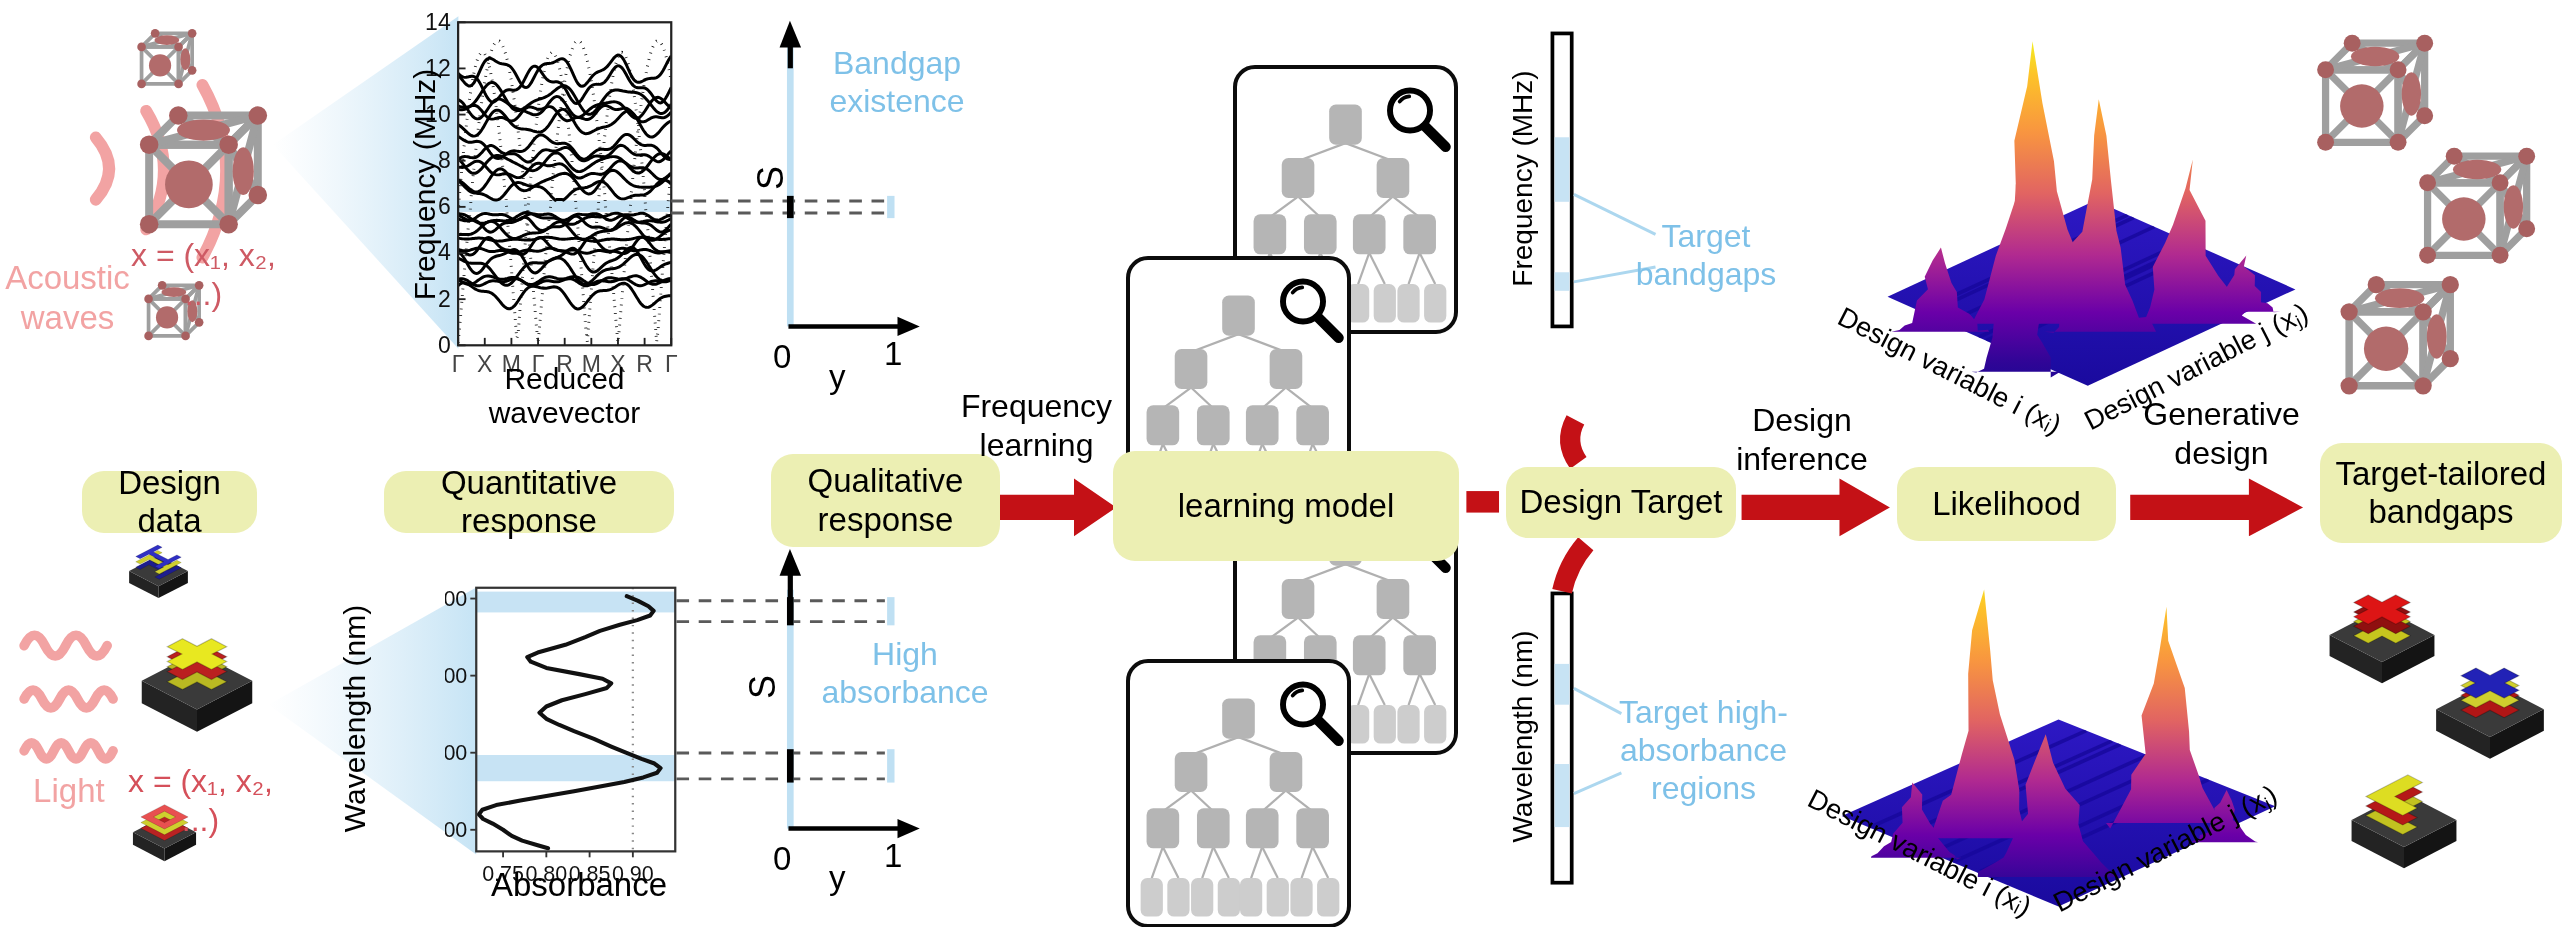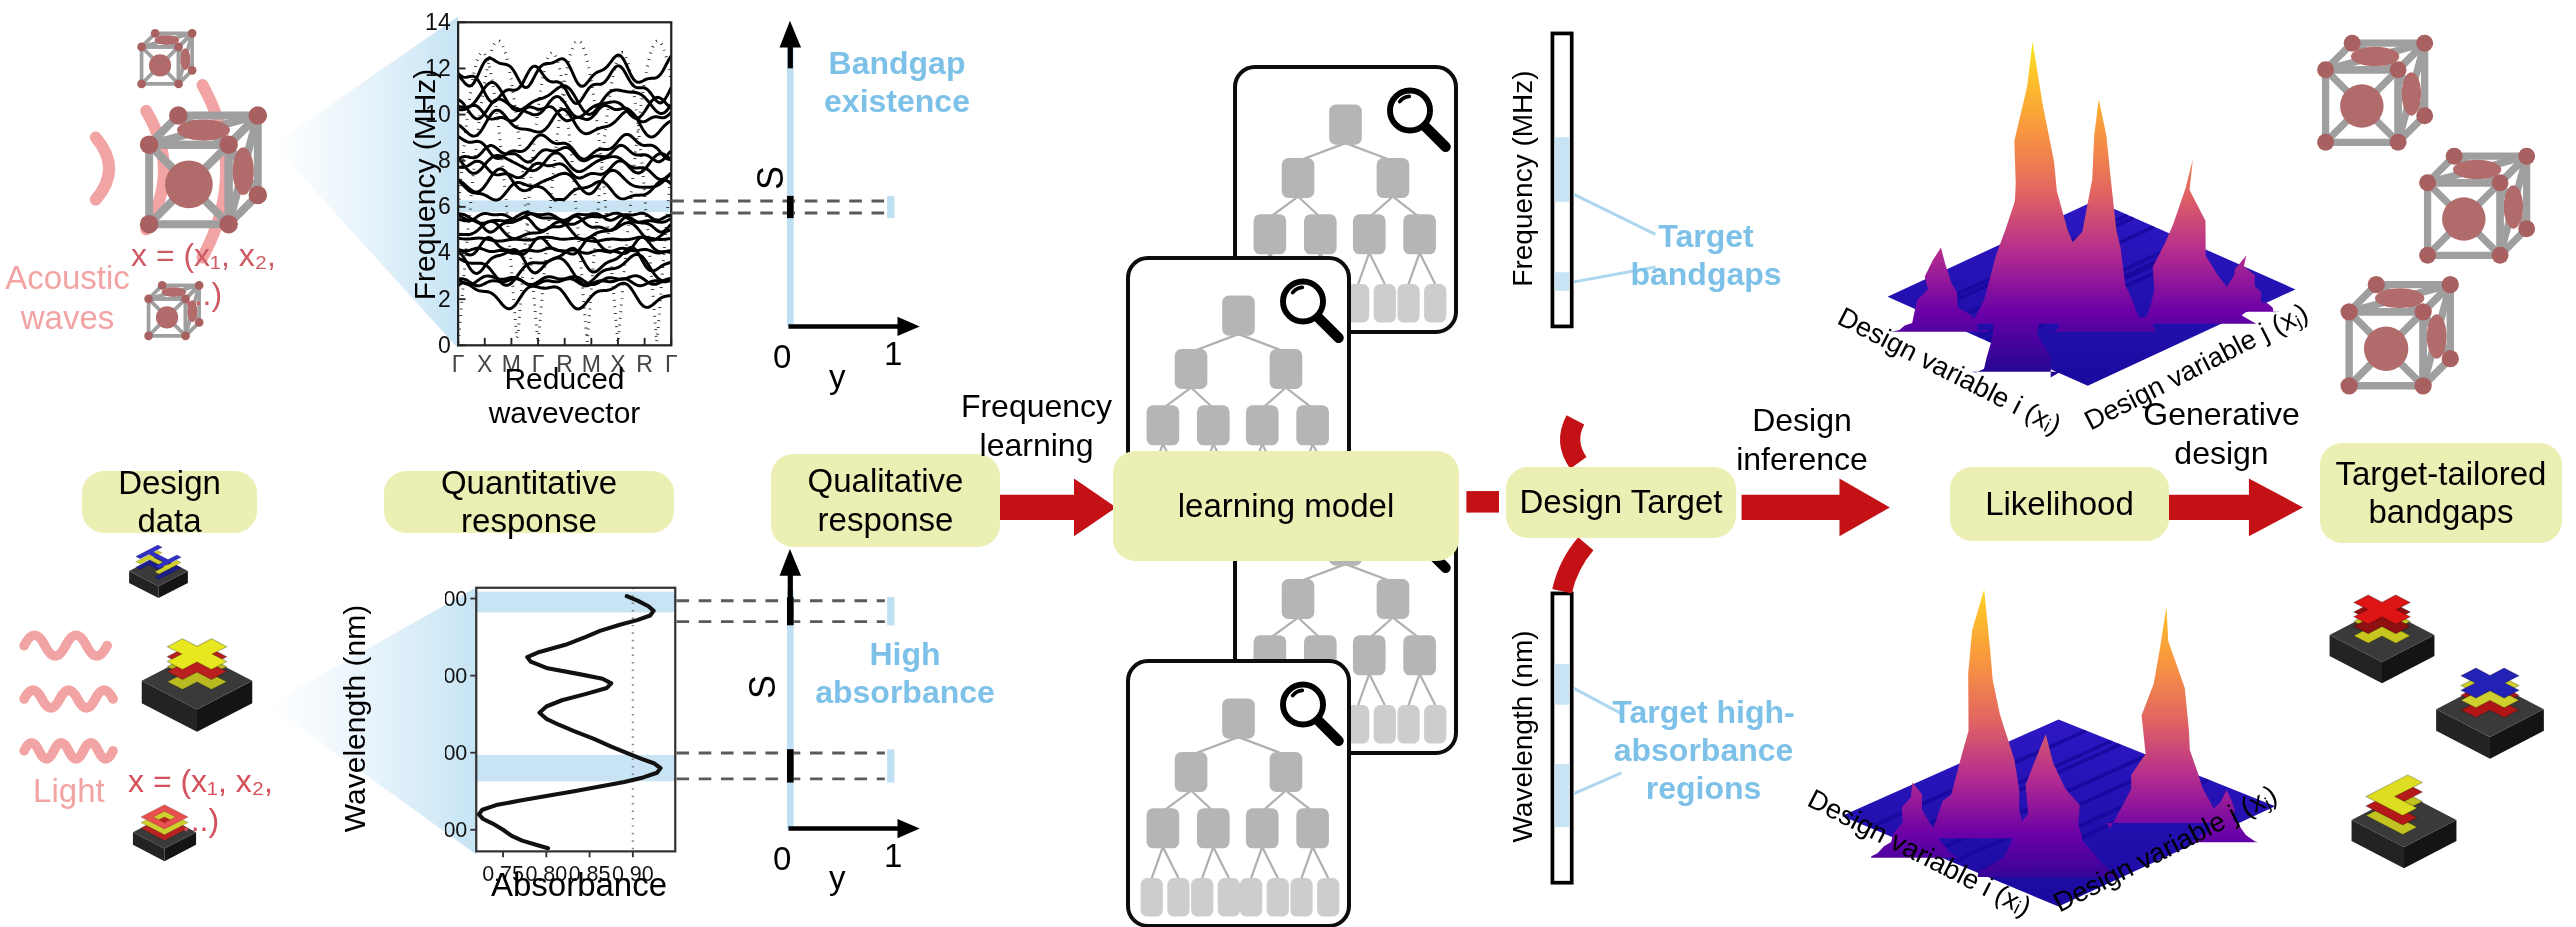--- a/index.html
+++ b/index.html
@@ -8,21 +8,21 @@
   .abs{position:absolute;}
   .ybox{background:#ecefb3;border-radius:22px;display:flex;align-items:center;justify-content:center;
         text-align:center;font-size:33px;line-height:1.16;color:#000;z-index:5;}
   .lbl{font-size:32px;text-align:center;line-height:1.22;z-index:6;}
   .pink{color:#f2a3a3;text-align:center;}
   .vecred{color:#ce5a64;}
   .axis-lbl{font-size:30px;text-align:center;z-index:6;}
   .rot{transform:rotate(-90deg);transform-origin:center;}
   .tick-big{font-size:33px;z-index:6;}
   .tree-card{background:#fff;border:4.5px solid #0c0c0c;border-radius:22px;z-index:2;}
-  .blue-note{font-size:32px;text-align:center;line-height:1.18;color:#7ec1e8;z-index:6;font-weight:bold;}
+  .blue-note{font-size:32px;text-align:center;line-height:1.18;color:#7ec1e8;z-index:6;}
   svg{display:block;}
   .z1{z-index:1}.z4{z-index:4}
 </style>
 </head>
 <body>
 
 <div class="stage">
 
   <svg width="0" height="0">
     <defs>
@@ -399,21 +399,21 @@
         <div>Qualitative</div>
         <div>response</div>
       </div>
   </div>
   <div class="abs ybox" style="left:1113px;top:451px;width:346px;height:110px">
     <div>
         <div>learning model</div>
       </div>
   </div>
   <div class="abs ybox" style="left:1506px;top:467px;width:230px;height:71px">Design Target</div>
-  <div class="abs ybox" style="left:1950px;top:467px;width:219px;height:74px">Likelihood</div>
+  <div class="abs ybox" style="left:1897px;top:467px;width:219px;height:74px">Likelihood</div>
   <div class="abs ybox" style="left:2320px;top:443px;width:242px;height:100px">
     <div>
         <div>Target-tailored</div>
         <div>bandgaps</div>
       </div>
   </div>
 
   <div class="abs lbl" style="left:955px;top:387px;width:163px">
     <div>Frequency</div>
       <div>learning</div>

